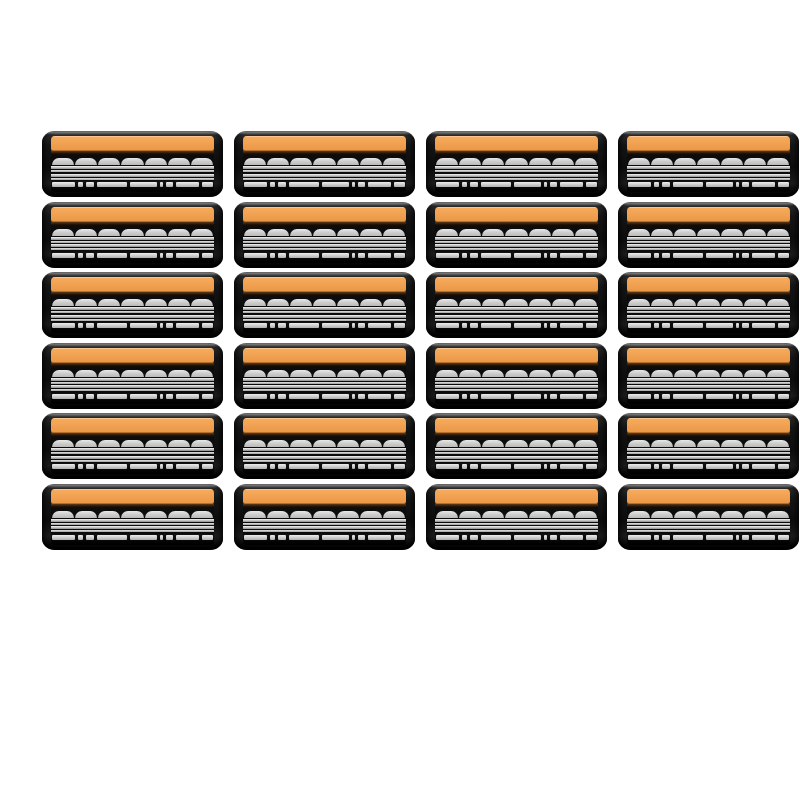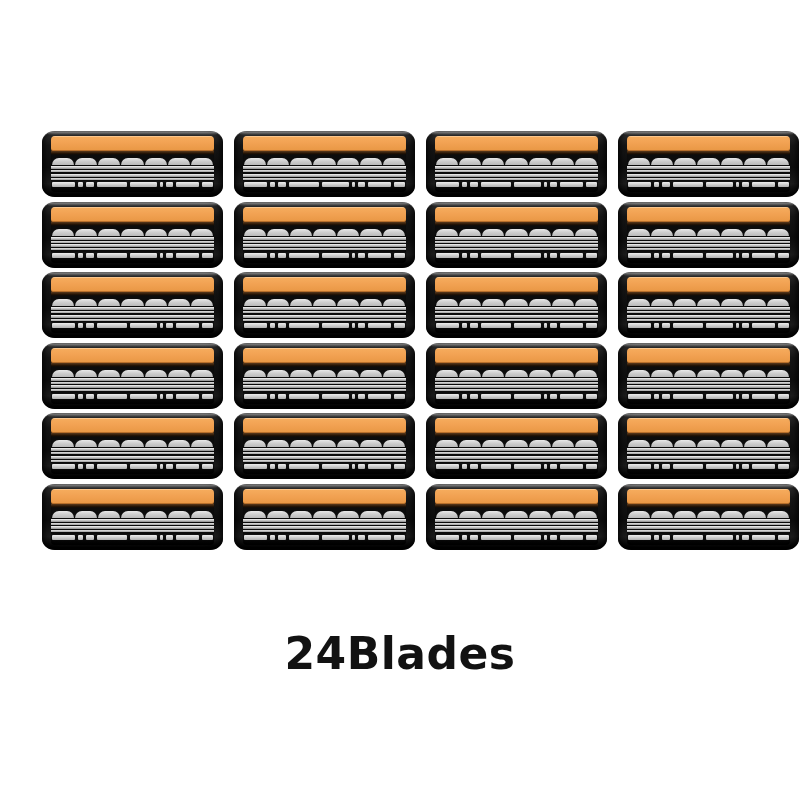--- a/index.html
+++ b/index.html
@@ -1107,15 +1107,14 @@
                 <i style="width: 8px;"></i>
                 <i style="width: 26px;"></i>
                 <i style="width: 12px;"></i>
               </div>
             </div>
           </div>
         </div>
       </div>
     </div>
 
-  <div id="caption-text">24Blades</div>
 
 </div>
 
 </body></html>

